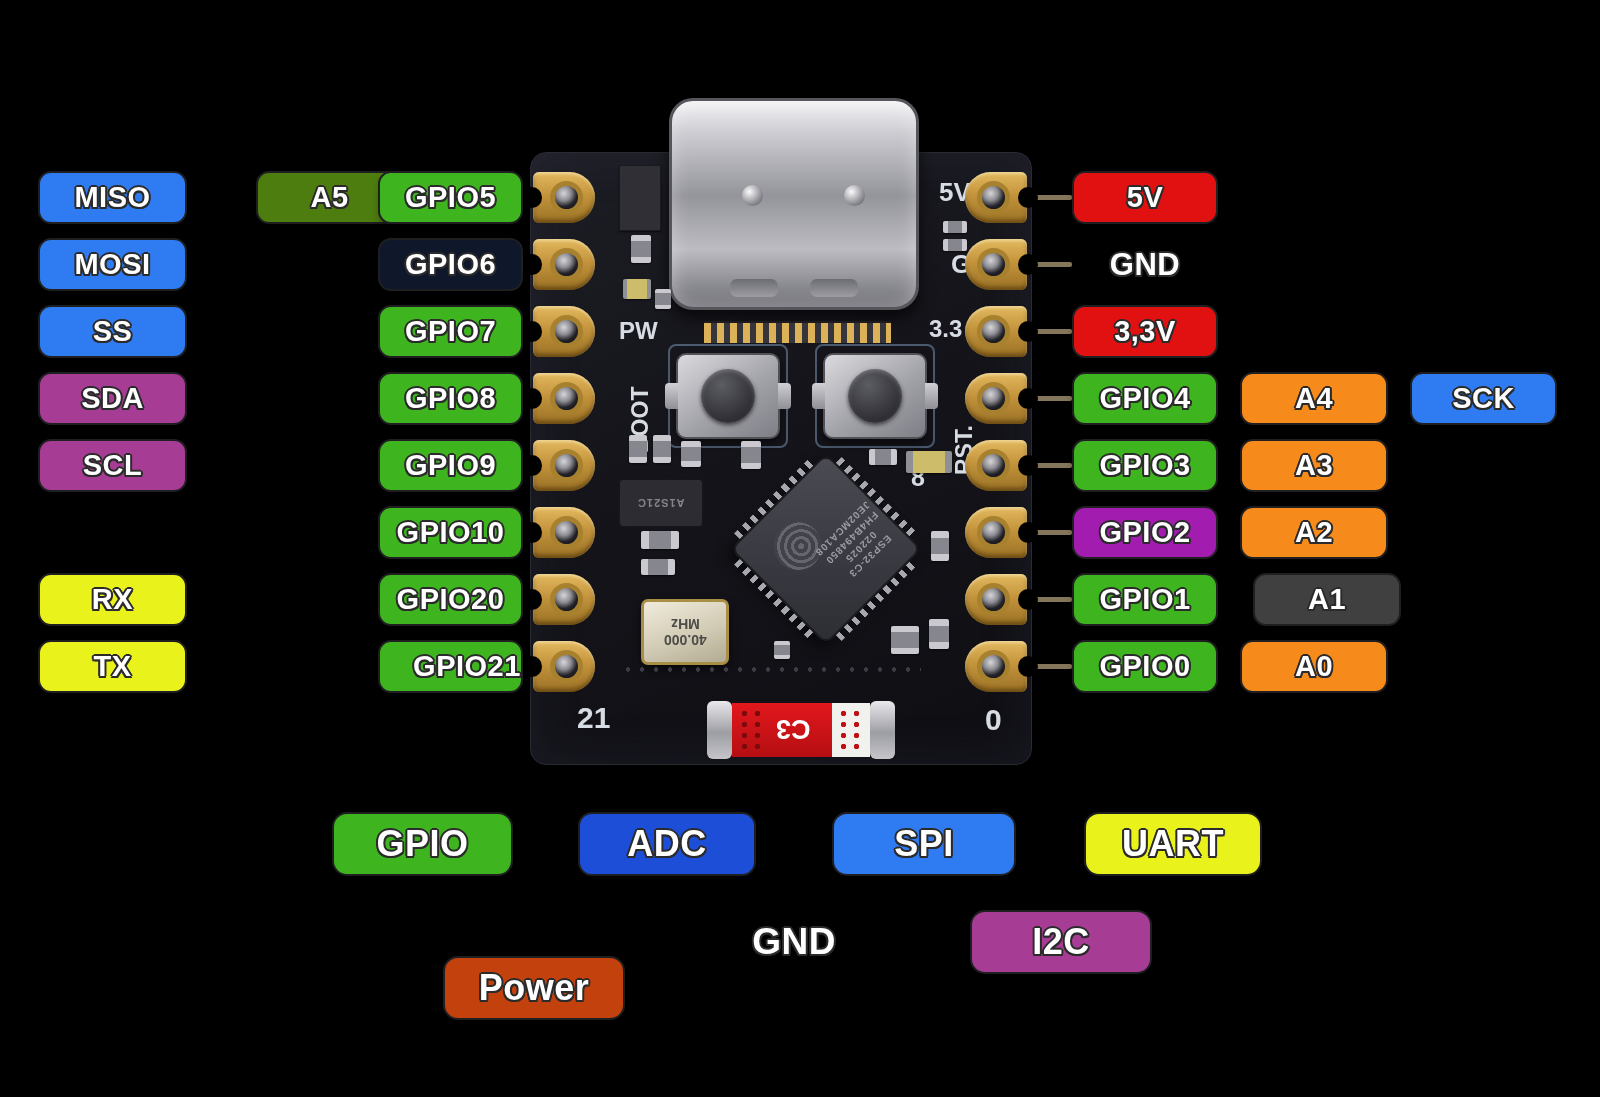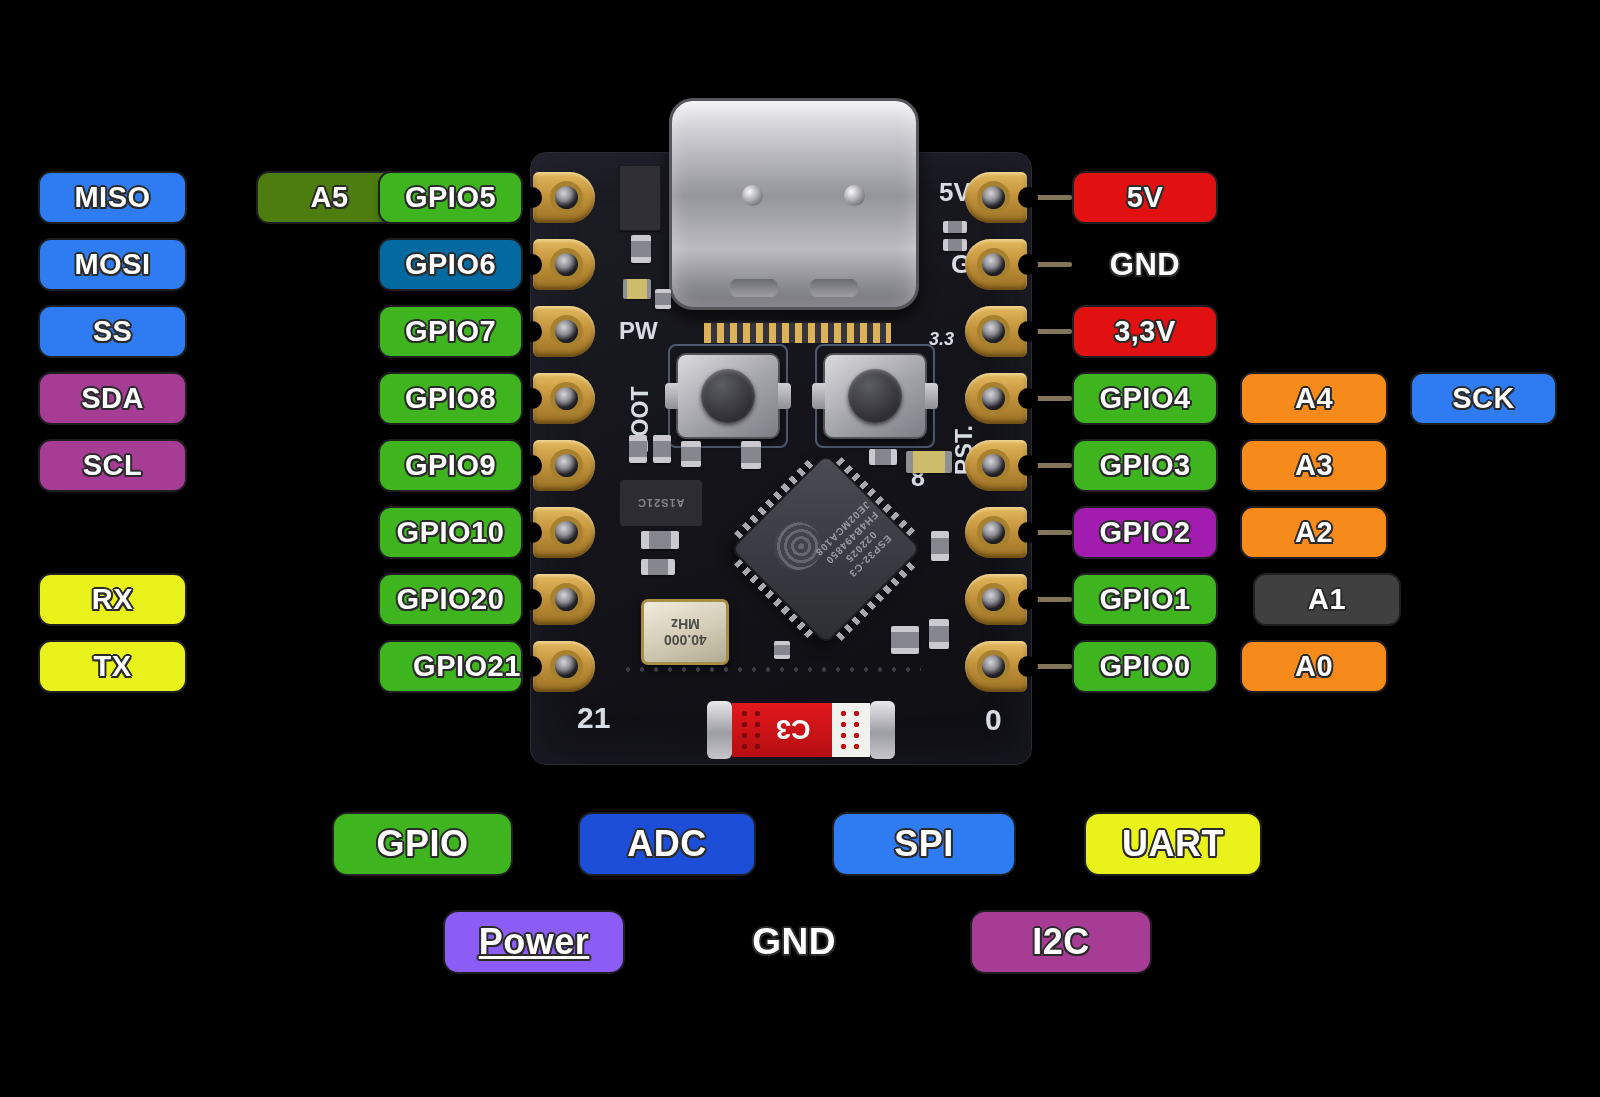--- a/index.html
+++ b/index.html
@@ -165,21 +165,21 @@
   <div class="ant-body">
     <div class="ant-dots" style="left:6px;"></div>
     <div class="ant-label">C3</div>
     <div class="ant-white">
       <div class="ant-dots w" style="left:5px;"></div>
     </div>
   </div>
 
   <div class="silk" style="left:408px;top:24px;font-size:26px;">5V</div>
   <div class="silk" style="left:420px;top:96px;font-size:26px;">G</div>
-  <div class="silk" style="left:398px;top:176px;font-size:18px;font-style:italic;">3.3</div>
+  <div class="silk" style="left:398px;top:162px;font-size:24px;">3.3</div>
   <div class="silk" style="left:88px;top:164px;font-size:24px;">PW</div>
   <div class="silk vert" style="left:96px;top:200px;height:100px;font-size:23px;">BOOT</div>
   <div class="silk vert" style="left:420px;top:218px;height:104px;font-size:23px;">RST.</div>
   <div class="silk" style="left:380px;top:310px;font-size:25px;">8</div>
   <div class="silk" style="left:46px;top:548px;font-size:30px;">21</div>
   <div class="silk" style="left:454px;top:550px;font-size:30px;">0</div>
 
   <div class="smd dark" style="left:88px;top:12px;width:40px;height:64px;"></div>
   <div class="smd v" style="left:100px;top:82px;width:20px;height:28px;"></div>
   <div class="smd led" style="left:92px;top:126px;width:28px;height:20px;"></div>
@@ -273,21 +273,21 @@
     <div class="pad pr" style="top: 641px;">
       <div class="notch"></div>
       <div class="hole"></div>
     </div>
   </div>
 <div id="pins-layer">
     <div class="pin-label t-spi" style="left: 38px; top: 171px; width: 149px; height: 53px; background: rgb(47, 123, 242);">MISO</div>
     <div class="pin-label t-adc" style="left: 208px; top: 171px; width: 147px; height: 53px; background: #4d7c0f; margin-left: 48px;">A5</div>
     <div class="pin-label t-gpio" style="left: 378px; top: 171px; width: 145px; height: 53px; background: rgb(62, 180, 30);">GPIO5</div>
     <div class="pin-label t-spi" style="left: 38px; top: 238px; width: 149px; height: 53px; background: rgb(47, 123, 242);">MOSI</div>
-    <div class="pin-label t-gpio" style="left: 378px; top: 238px; width: 145px; height: 53px; background: #0369a1;">GPIO6</div>
+    <div class="pin-label t-gpio" style="left: 378px; top: 238px; width: 145px; height: 53px; background: #0f172a;">GPIO6</div>
     <div class="pin-label t-spi" style="left: 38px; top: 305px; width: 149px; height: 53px; background: rgb(47, 123, 242);">SS</div>
     <div class="pin-label t-gpio" style="left: 378px; top: 305px; width: 145px; height: 53px; background: rgb(62, 180, 30);">GPIO7</div>
     <div class="pin-label t-i2c" style="left: 38px; top: 372px; width: 149px; height: 53px; background: rgb(166, 60, 147);">SDA</div>
     <div class="pin-label t-gpio" style="left: 378px; top: 372px; width: 145px; height: 53px; background: rgb(62, 180, 30);">GPIO8</div>
     <div class="pin-label t-i2c" style="left: 38px; top: 439px; width: 149px; height: 53px; background: rgb(166, 60, 147);">SCL</div>
     <div class="pin-label t-gpio" style="left: 378px; top: 439px; width: 145px; height: 53px; background: rgb(62, 180, 30);">GPIO9</div>
     <div class="pin-label t-gpio" style="left: 378px; top: 506px; width: 145px; height: 53px; background: rgb(62, 180, 30);">GPIO10</div>
     <div class="pin-label t-uart" style="left: 38px; top: 573px; width: 149px; height: 53px; background: rgb(234, 242, 27);">RX</div>
     <div class="pin-label t-gpio" style="left: 378px; top: 573px; width: 145px; height: 53px; background: rgb(62, 180, 30);">GPIO20</div>
     <div class="pin-label t-uart" style="left: 38px; top: 640px; width: 149px; height: 53px; background: rgb(234, 242, 27);">TX</div>
@@ -305,16 +305,16 @@
     <div class="pin-label t-gpio" style="left: 1072px; top: 573px; width: 146px; height: 53px; background: rgb(62, 180, 30);">GPIO1</div>
     <div class="pin-label t-adc" style="left: 1253px; top: 573px; width: 148px; height: 53px; background: #404040;">A1</div>
     <div class="pin-label t-gpio" style="left: 1072px; top: 640px; width: 146px; height: 53px; background: rgb(62, 180, 30);">GPIO0</div>
     <div class="pin-label t-adc" style="left: 1240px; top: 640px; width: 148px; height: 53px; background: rgb(246, 138, 27);">A0</div>
   </div>
 <div id="legend-layer">
     <div class="pin-label t-gpio legend-label" style="left: 332px; top: 812px; width: 181px; height: 64px; background: rgb(62, 180, 30);">GPIO</div>
     <div class="pin-label t-adc legend-label" style="left: 578px; top: 812px; width: 178px; height: 64px; background: #1d4ed8; border-radius: 14px;">ADC</div>
     <div class="pin-label t-spi legend-label" style="left: 832px; top: 812px; width: 184px; height: 64px; background: rgb(47, 123, 242);">SPI</div>
     <div class="pin-label t-uart legend-label" style="left: 1084px; top: 812px; width: 178px; height: 64px; background: rgb(234, 242, 27);">UART</div>
-    <div class="pin-label t-power legend-label" style="left: 443px; top: 910px; width: 182px; height: 64px; background: #8b5cf6; text-decoration: underline;">Power</div>
+    <div class="pin-label t-power legend-label" style="left: 443px; top: 956px; width: 182px; height: 64px; background: #c2410c;">Power</div>
     <div class="pin-label t-gnd legend-label" style="left: 713px; top: 910px; width: 162px; height: 64px;">GND</div>
     <div class="pin-label t-i2c legend-label" style="left: 970px; top: 910px; width: 182px; height: 64px; background: rgb(166, 60, 147);">I2C</div>
   </div>
 
 </body></html>

